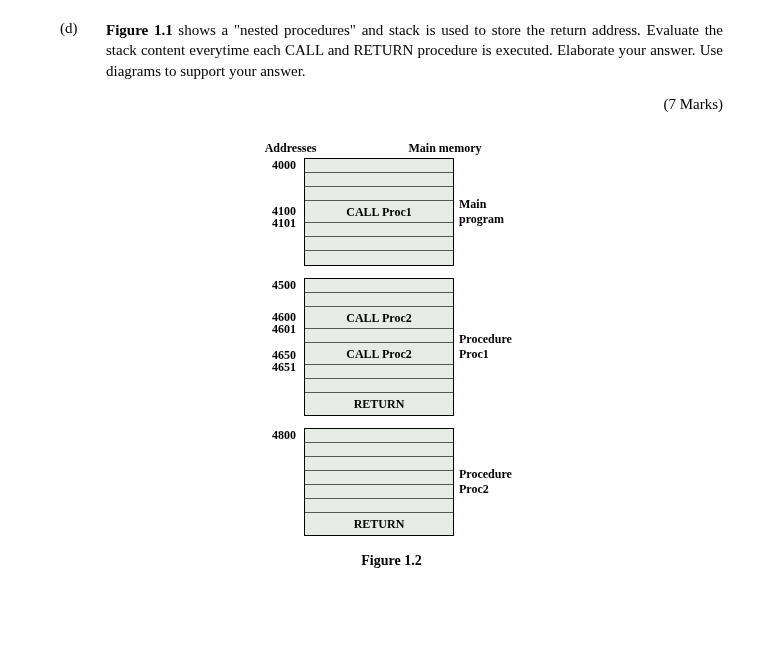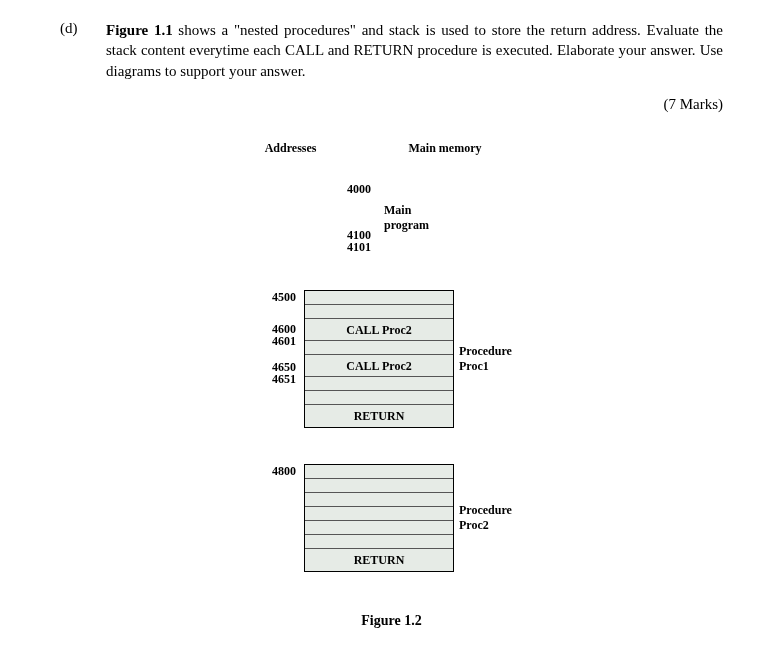--- a/index.html
+++ b/index.html
@@ -31,21 +31,20 @@
     }
     .figure {
       display: flex;
       justify-content: center;
       margin-top: 5px;
     }
     .figure-inner {
       display: flex;
       flex-direction: column;
       align-items: center;
-      gap: 24px;
     }
     .headers {
       display: flex;
       font-weight: bold;
       font-size: 12px;
       margin-bottom: 2px;
       margin-left: -40px;
     }
     .hdr-addr { width: 70px; text-align: right; padding-right: 15px; }
     .hdr-mem { width: 150px; text-align: right; }
@@ -122,20 +121,29 @@
     </div>
 
     <div class="mem-row">
       <div class="addr-col">
         <div class="addr-item">4000</div>
         <div class="addr-item"></div>
         <div class="addr-item"></div>
         <div class="addr-item big">4100</div>
         <div class="addr-item" style="margin-top:-6px">4101</div>
       </div>
+      <div class="mem-box">
+        <div class="mem-line"></div>
+        <div class="mem-line"></div>
+        <div class="mem-line"></div>
+        <div class="mem-line big">CALL Proc1</div>
+        <div class="mem-line"></div>
+        <div class="mem-line"></div>
+        <div class="mem-line"></div>
+      </div>
       <div class="rlabel-col">
         <div>Main</div>
         <div>program</div>
       </div>
     </div>
 
     <div class="mem-row">
       <div class="addr-col">
         <div class="addr-item">4500</div>
         <div class="addr-item"></div>

